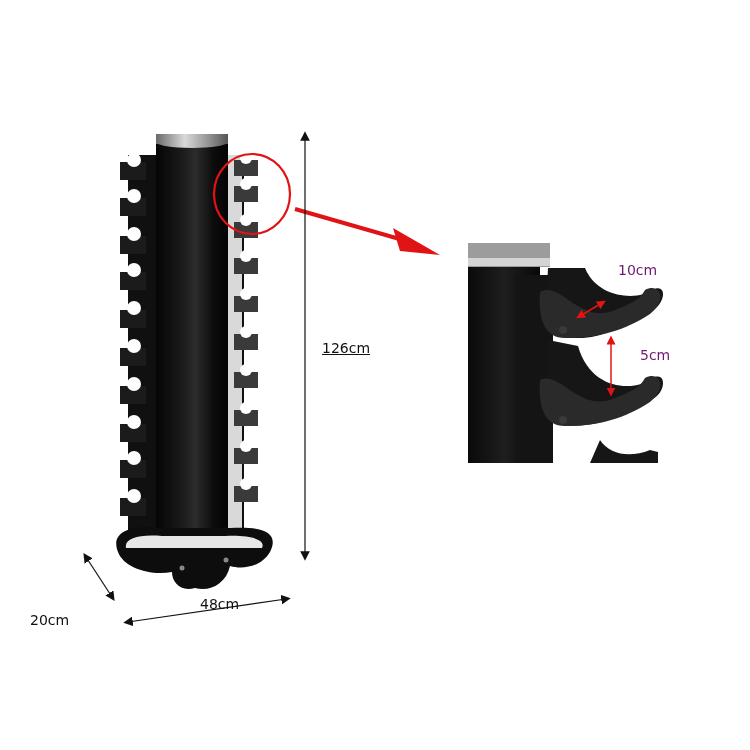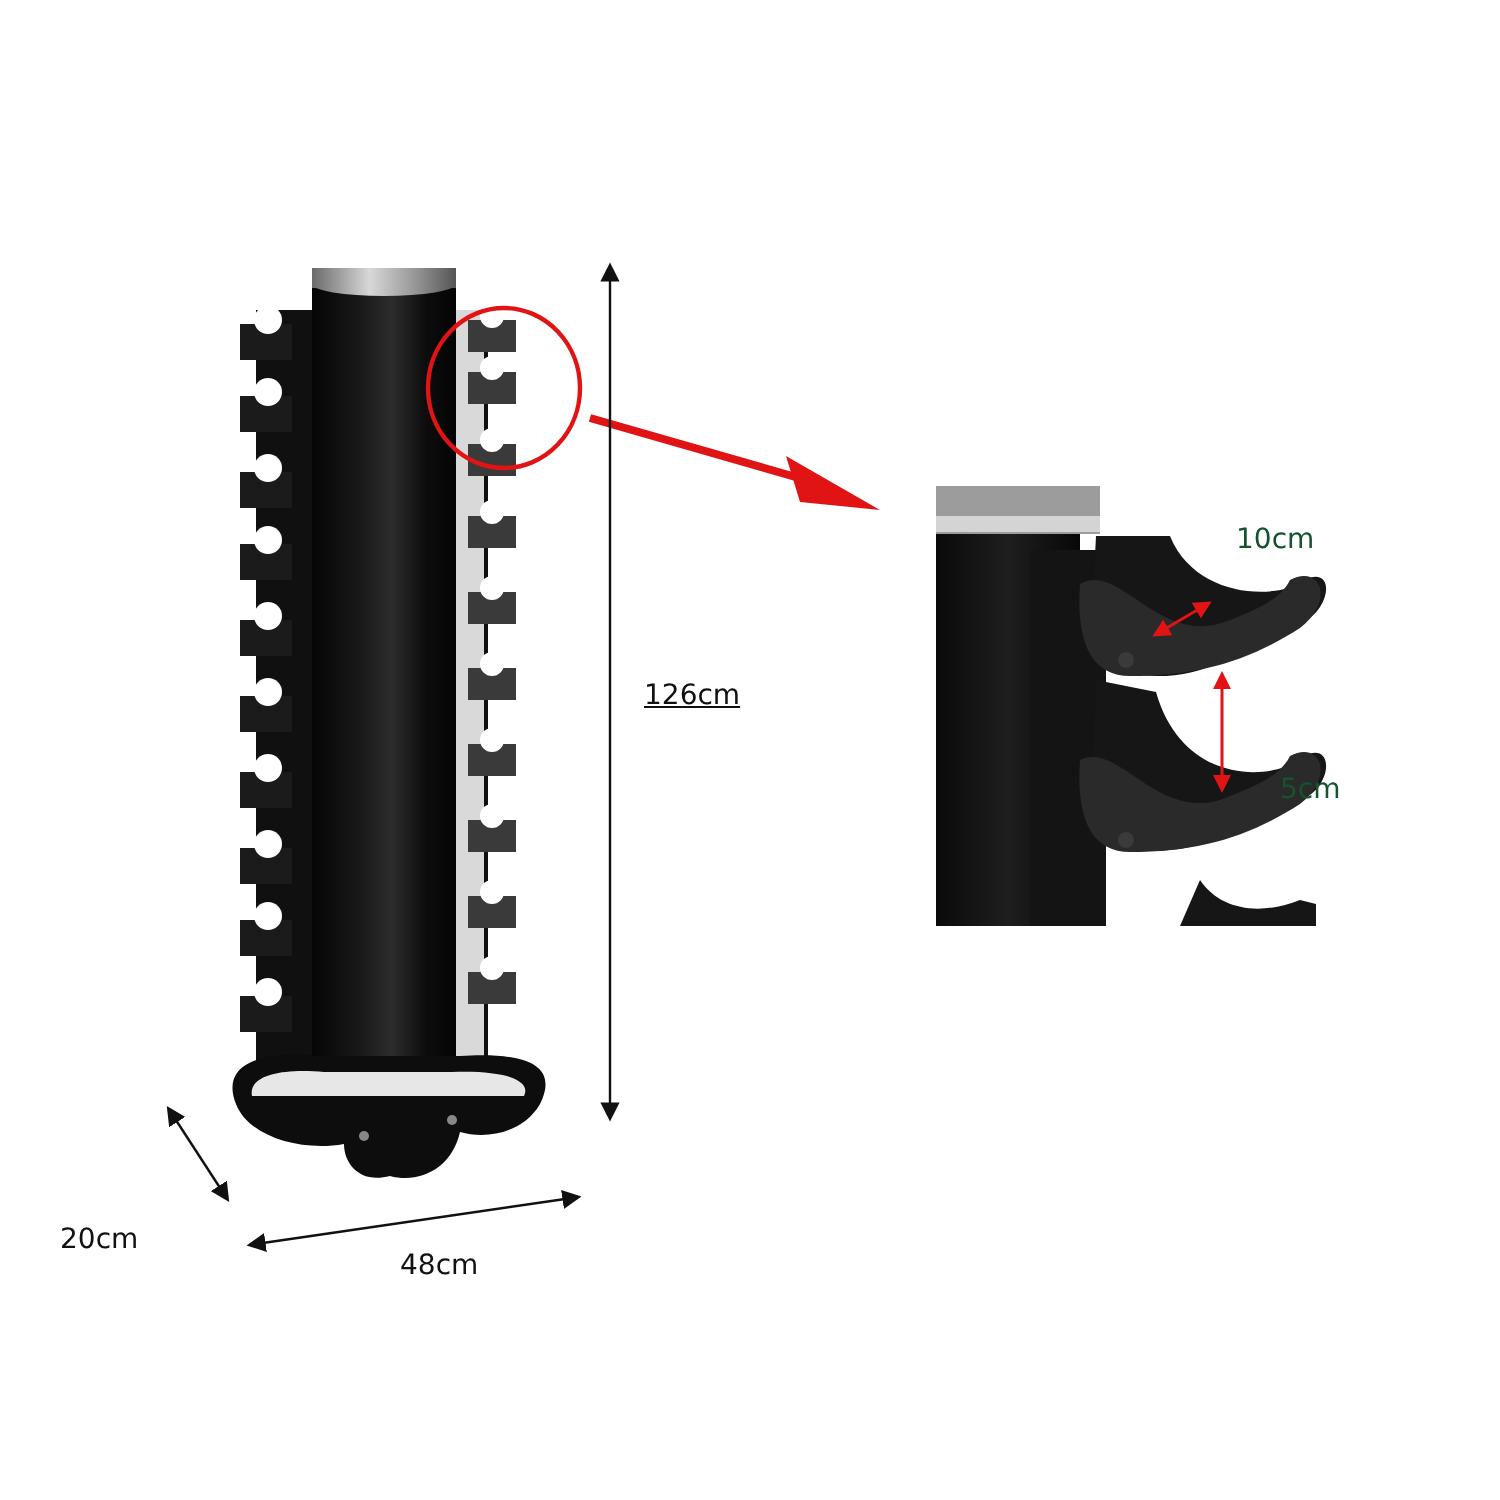--- a/index.html
+++ b/index.html
@@ -1,18 +1,18 @@
 <!DOCTYPE html>
 <html><head>
 <meta charset="utf-8">
 <style>
   html, body { margin:0; padding:0; background:#ffffff; }
   body { width:750px; height:750px; position:relative; overflow:hidden; font-family:"DejaVu Sans", sans-serif; }
   .label { position:absolute; font-size:14px; color:#111; white-space:nowrap; }
-  .red-label { position:absolute; font-size:14px; color:#14532d; white-space:nowrap; }
+  .red-label { position:absolute; font-size:14px; color:#701a75; white-space:nowrap; }
   svg { position:absolute; left:0; top:0; }
 </style>
 </head>
 <body>
 
 <svg width="750" height="750" viewBox="0 0 750 750">
   <defs>
     <marker id="ah" markerWidth="8" markerHeight="8" refX="4" refY="4" orient="auto-start-reverse">
       <path d="M0,0 L8,4 L0,8 z" fill="#111"></path>
     </marker>
@@ -130,16 +130,16 @@
     <path d="M600,440 C610,455 630,458 650,450 L658,452 L658,463 L590,463 Z" fill="#161616"></path>
     <circle cx="563" cy="330" r="4" fill="#3a3a3a"></circle>
     <circle cx="563" cy="420" r="4" fill="#3a3a3a"></circle>
 
     <line x1="580" y1="316" x2="602" y2="303" stroke="#e01414" stroke-width="1.5" marker-start="url(#ahr)" marker-end="url(#ahr)"></line>
     <line x1="611" y1="340" x2="611" y2="392" stroke="#e01414" stroke-width="1.5" marker-start="url(#ahr)" marker-end="url(#ahr)"></line>
   </g>
 </svg>
 
 <div class="label" style="left:322px; top:340px;text-decoration:underline;">126cm</div>
-<div class="label" style="left:200px; top:625px;">48cm</div>
+<div class="label" style="left:200px; top:596px;">48cm</div>
 <div class="label" style="left:30px; top:612px;">20cm</div>
 <div class="red-label" style="left:618px; top:262px;">10cm</div>
-<div class="red-label" style="left:640px; top:347px;margin-top:40px;">5cm</div>
+<div class="red-label" style="left:640px; top:347px;">5cm</div>
 
 </body></html>

